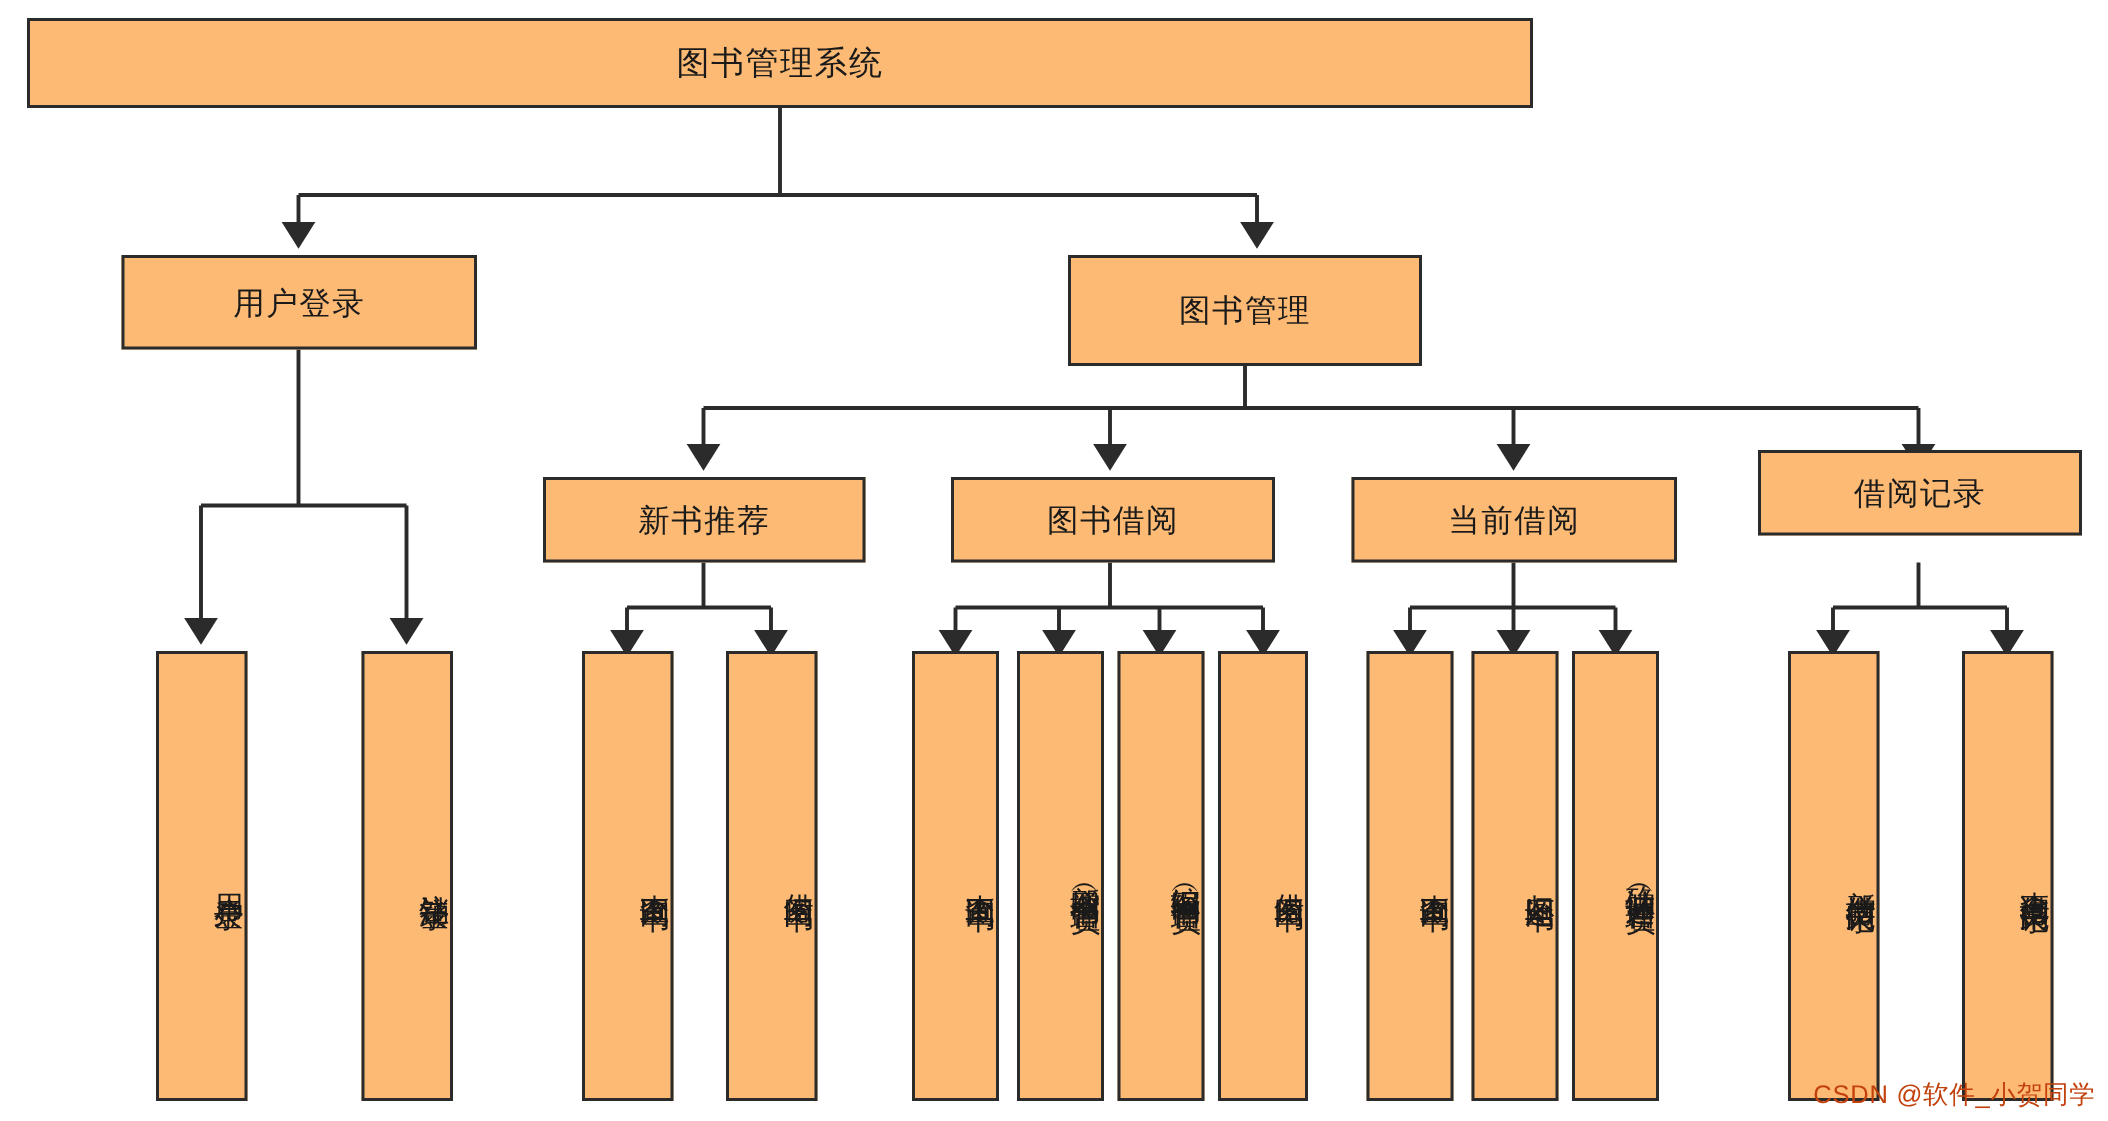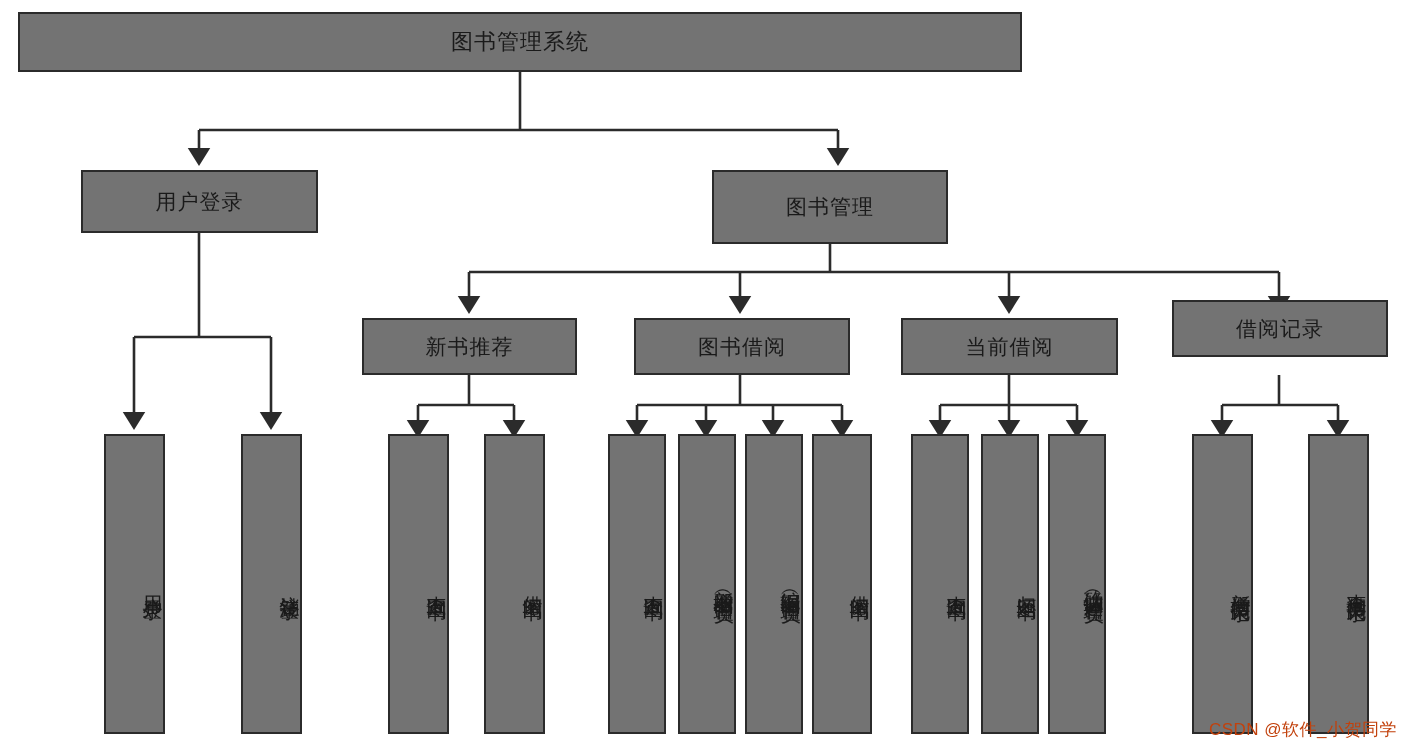--- a/index.html
+++ b/index.html
@@ -8,28 +8,27 @@
     background:#ffffff;
     font-family:"Liberation Sans","DejaVu Sans",sans-serif;
     position:relative;
     overflow:hidden;
   }
   #stage{position:absolute;left:0;top:0;width:1405px;height:747px;}
   #wires{position:absolute;left:0;top:0;width:1405px;height:747px;}
   .node{
     position:absolute;
     box-sizing:border-box;
-    background:#737373;
+    background:#fdba74;
     border:2.5px solid #2b2b2b;
     display:flex;
     align-items:center;
     justify-content:center;
     color:#1a1a1a;
     z-index:2;
-    font-family:Liberation Mono, monospace;
   }
   .node.h{
     font-size:21px;
     letter-spacing:1px;
   }
   .node.root{font-size:22px;}
   .node.v{
     font-size:20px;
     writing-mode:vertical-rl;
     text-orientation:upright;

